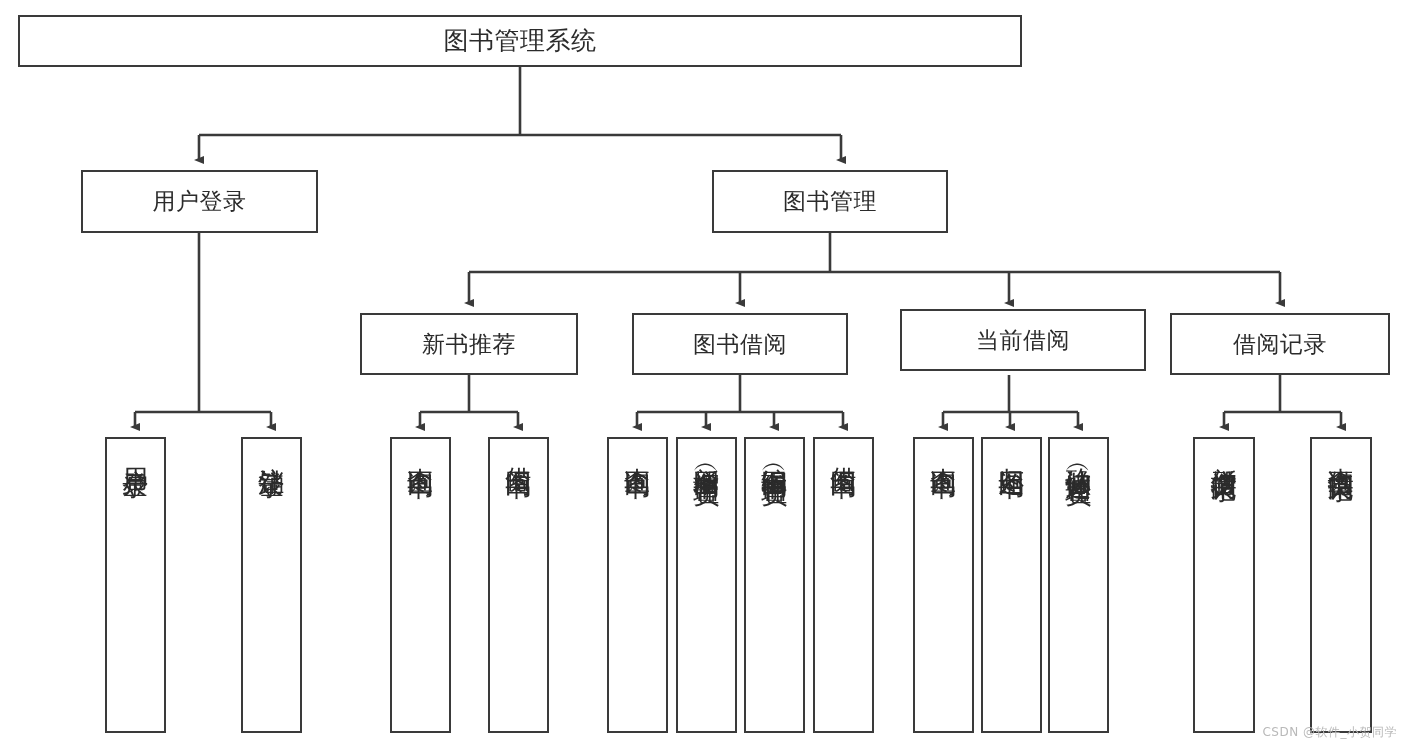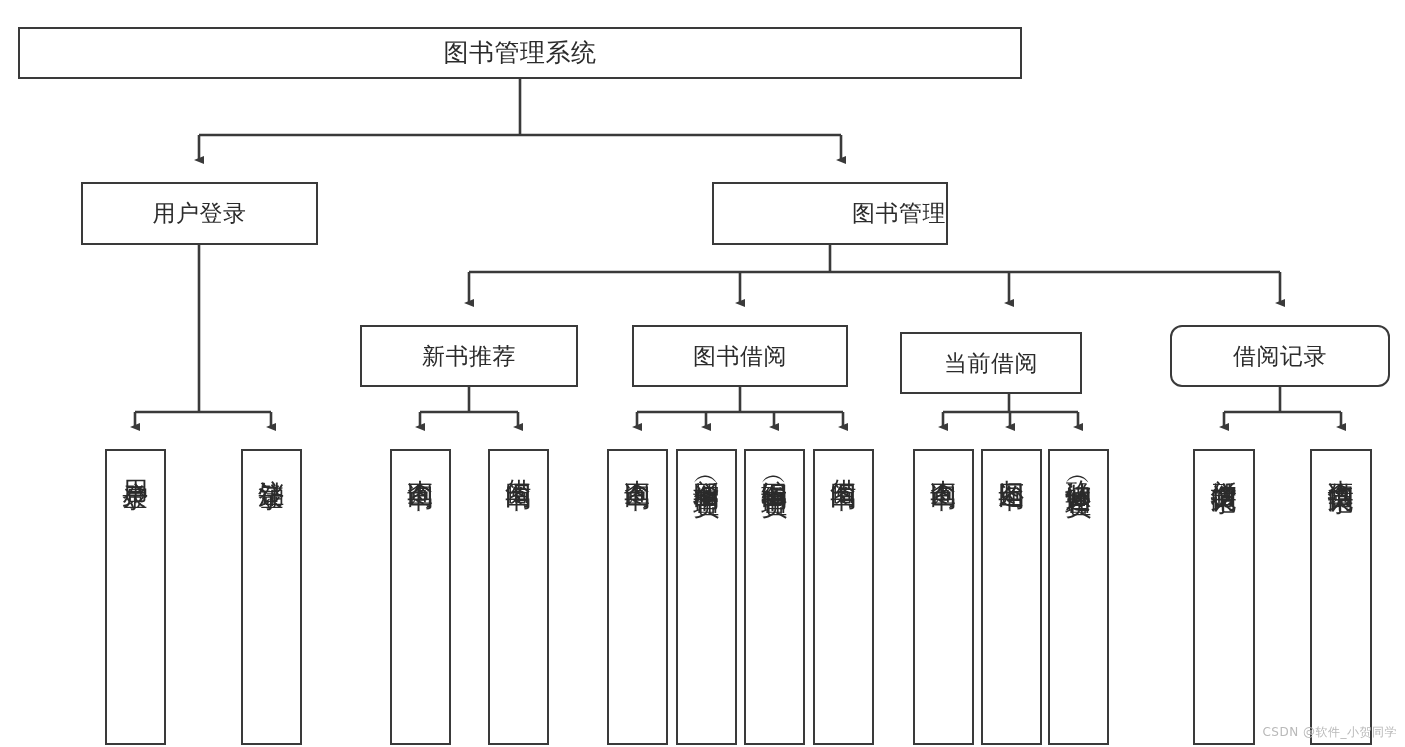--- a/index.html
+++ b/index.html
@@ -28,21 +28,20 @@
   }
   .node {
     position: absolute;
     box-sizing: border-box;
     background: #ffffff;
     border: 2px solid #3a3a3a;
     display: flex;
     align-items: center;
     justify-content: center;
     color: #2b2b2b;
-    margin-top: 12px;
   }
   .node .label {
     display: block;
     text-align: center;
     line-height: 1.06;
     letter-spacing: 0.5px;
   }
   .node-root .label {
     font-size: 25px;
   }
@@ -129,37 +128,37 @@
   </svg>
 
   <div class="node node-root" style="left:18px; top:15px; width:1004px; height:52px;">
     <span class="label">图书管理系统</span>
   </div>
 
   <div class="node node-branch" style="left:81px; top:170px; width:237px; height:63px;">
     <span class="label">用户登录</span>
   </div>
 
-  <div class="node node-branch" style="left:712px; top:170px; width:236px; height:63px;justify-content:flex-end;">
+  <div class="node node-branch" style="left:712px; top:170px; width:236px; height:63px;">
     <span class="label">图书管理</span>
   </div>
 
   <div class="node node-branch" style="left:632px; top:313px; width:216px; height:62px;">
     <span class="label">图书借阅</span>
   </div>
 
   <div class="node node-branch" style="left:360px; top:313px; width:218px; height:62px;">
     <span class="label">新书推荐</span>
   </div>
 
-  <div class="node node-branch" style="left:900px; top:320px; width:182px; height:62px;">
+  <div class="node node-branch" style="left:900px; top:309px; width:246px; height:62px;">
     <span class="label">当前借阅</span>
   </div>
 
-  <div class="node node-branch" style="left:1170px; top:313px; width:220px; height:62px;border-radius:12px;">
+  <div class="node node-branch" style="left:1170px; top:313px; width:220px; height:62px;">
     <span class="label">借阅记录</span>
   </div>
 
   <div class="node node-leaf" style="left:105px; top:437px; width:61px; height:296px;">
     <span class="label">用户登录</span>
   </div>
 
   <div class="node node-leaf" style="left:241px; top:437px; width:61px; height:296px;">
     <span class="label">注销登录</span>
   </div>

